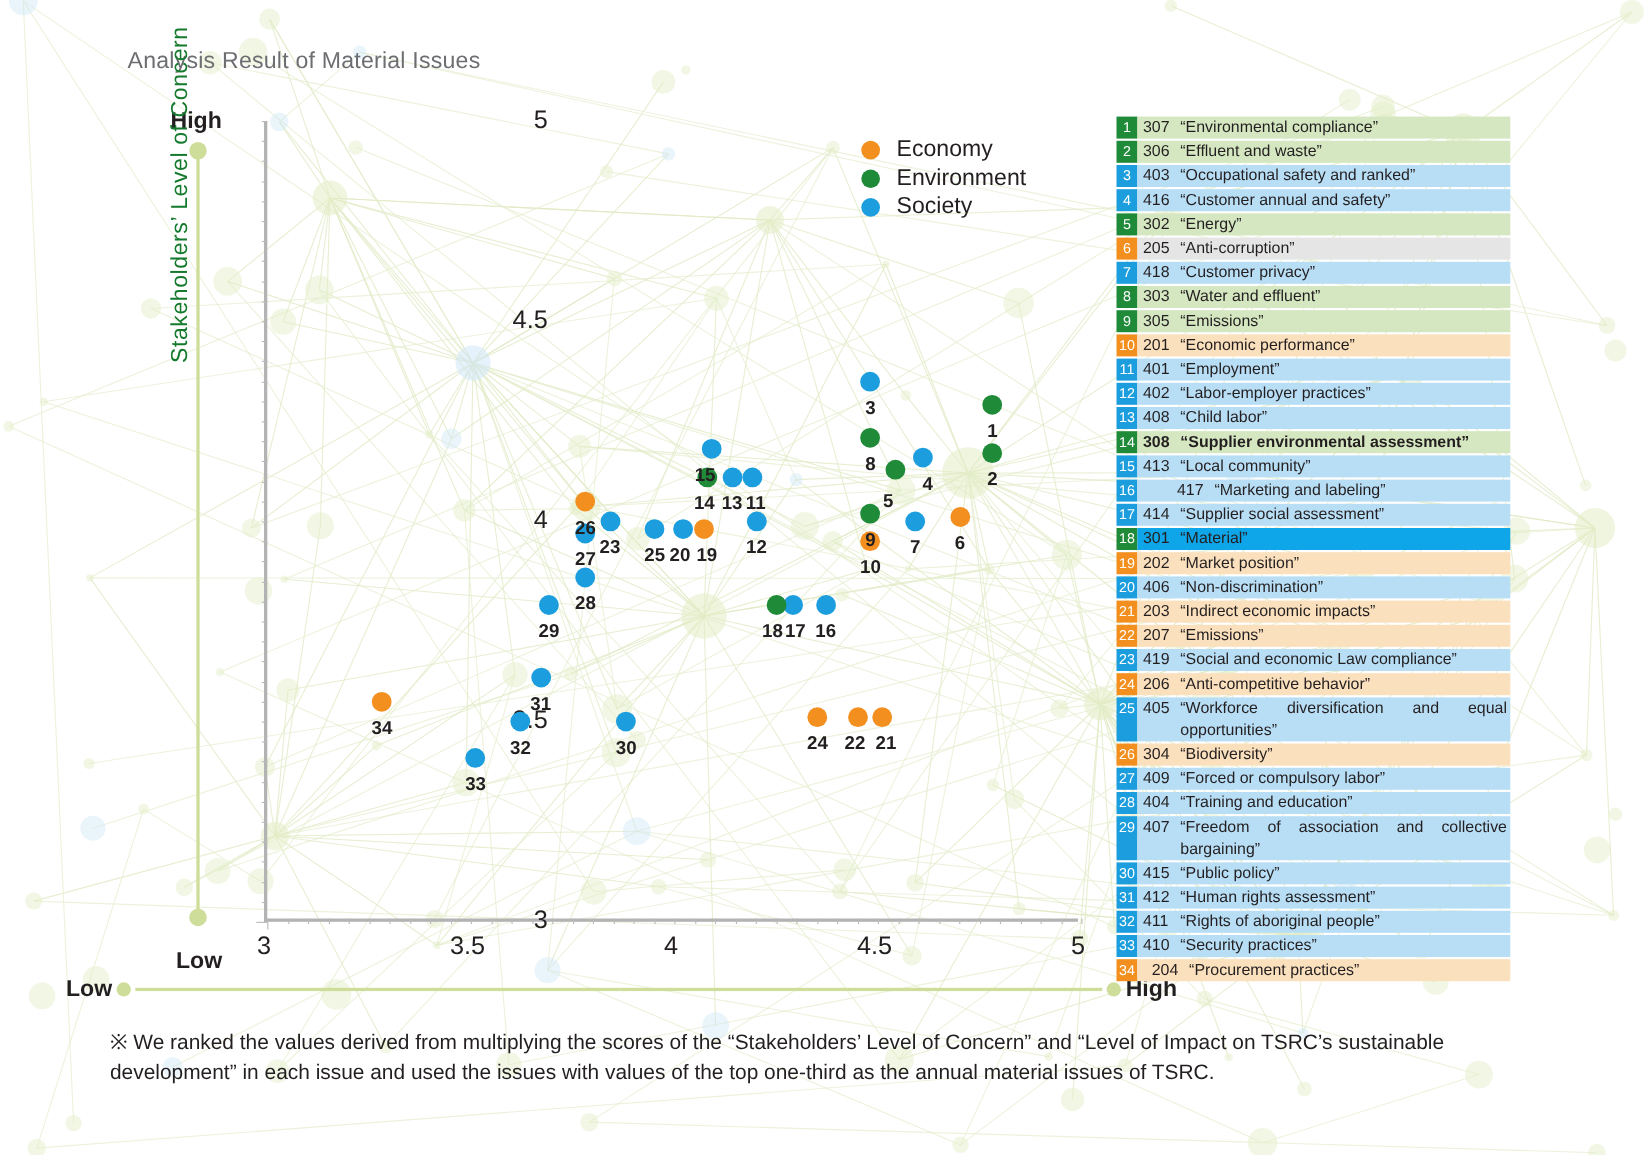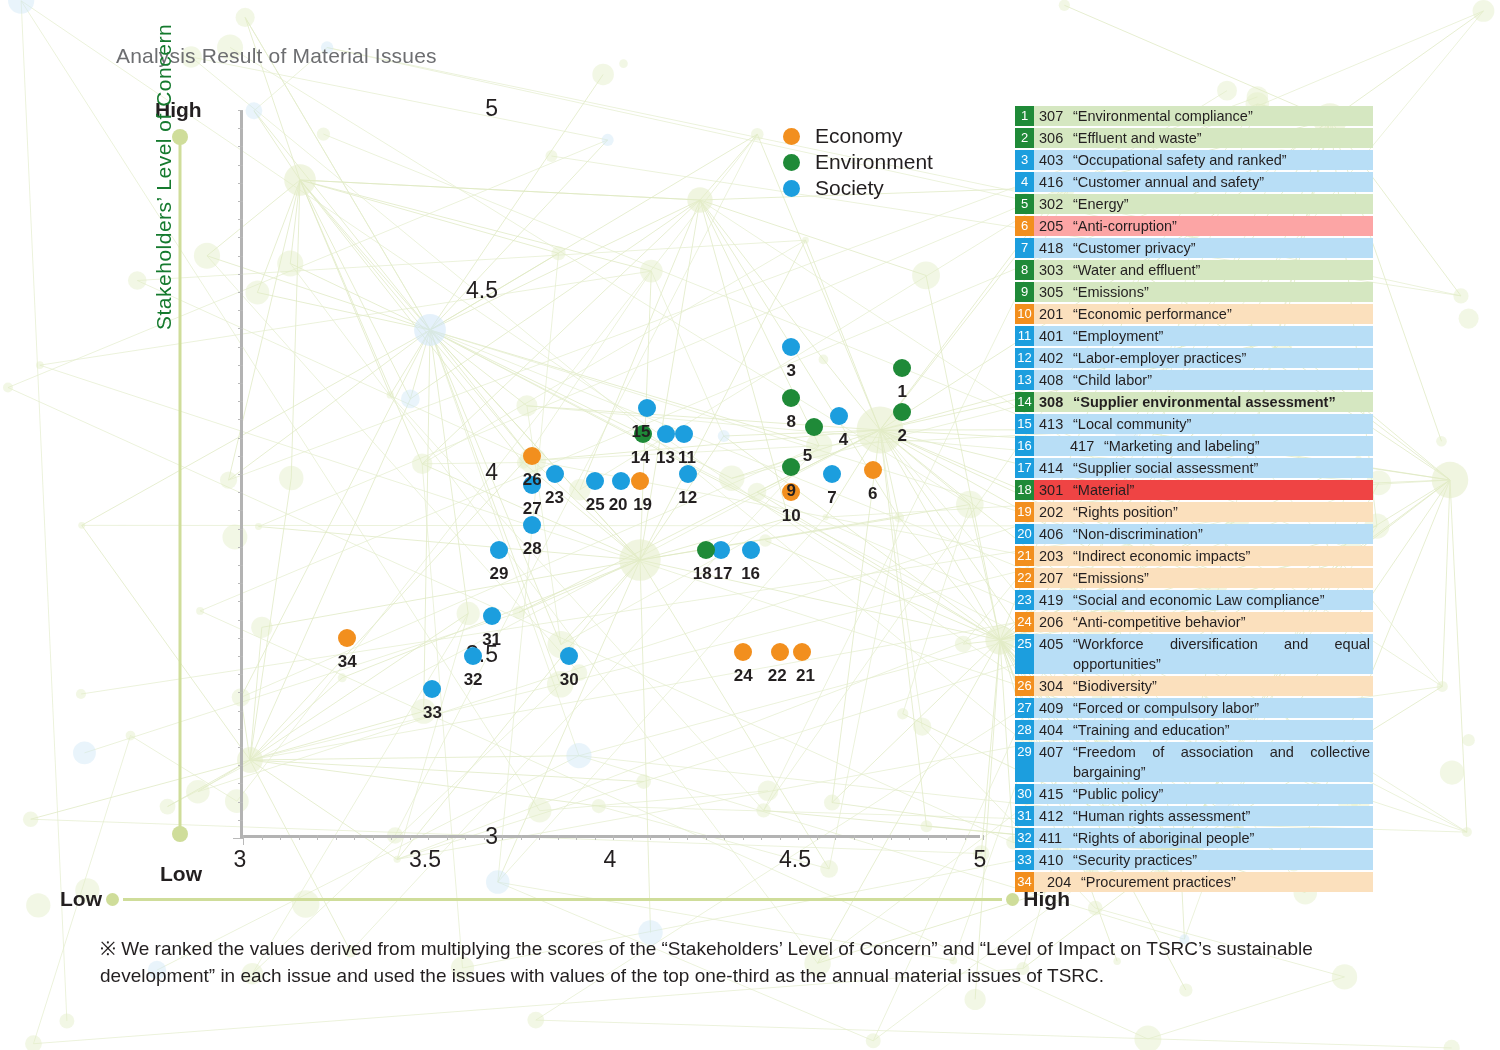--- a/index.html
+++ b/index.html
@@ -966,21 +966,21 @@
     </div>
     <div class="issue-row">
       <div class="issue-badge" style="background: rgb(31, 138, 56);">5</div>
       <div class="issue-body" style="background: rgb(213, 231, 193);">
         <span class="issue-code">302</span>
         <span class="issue-name">“Energy”</span>
       </div>
     </div>
     <div class="issue-row">
       <div class="issue-badge" style="background: rgb(242, 143, 30);">6</div>
-      <div class="issue-body" style="background: #fca5a5;">
+      <div class="issue-body" style="background: #e5e5e5;">
         <span class="issue-code">205</span>
         <span class="issue-name">“Anti-corruption”</span>
       </div>
     </div>
     <div class="issue-row">
       <div class="issue-badge" style="background: rgb(28, 158, 222);">7</div>
       <div class="issue-body" style="background: rgb(184, 222, 246);">
         <span class="issue-code">418</span>
         <span class="issue-name">“Customer privacy”</span>
       </div>
@@ -1050,30 +1050,30 @@
     </div>
     <div class="issue-row">
       <div class="issue-badge" style="background: rgb(28, 158, 222);">17</div>
       <div class="issue-body" style="background: rgb(184, 222, 246);">
         <span class="issue-code">414</span>
         <span class="issue-name">“Supplier social assessment”</span>
       </div>
     </div>
     <div class="issue-row">
       <div class="issue-badge" style="background: rgb(31, 138, 56);">18</div>
-      <div class="issue-body" style="background: #ef4444;">
+      <div class="issue-body" style="background: #0ea5e9;">
         <span class="issue-code">301</span>
         <span class="issue-name">“Material”</span>
       </div>
     </div>
     <div class="issue-row">
       <div class="issue-badge" style="background: rgb(242, 143, 30);">19</div>
       <div class="issue-body" style="background: rgb(251, 224, 189);">
         <span class="issue-code">202</span>
-        <span class="issue-name">“Rights position”</span>
+        <span class="issue-name">“Market position”</span>
       </div>
     </div>
     <div class="issue-row">
       <div class="issue-badge" style="background: rgb(28, 158, 222);">20</div>
       <div class="issue-body" style="background: rgb(184, 222, 246);">
         <span class="issue-code">406</span>
         <span class="issue-name">“Non-discrimination”</span>
       </div>
     </div>
     <div class="issue-row">

